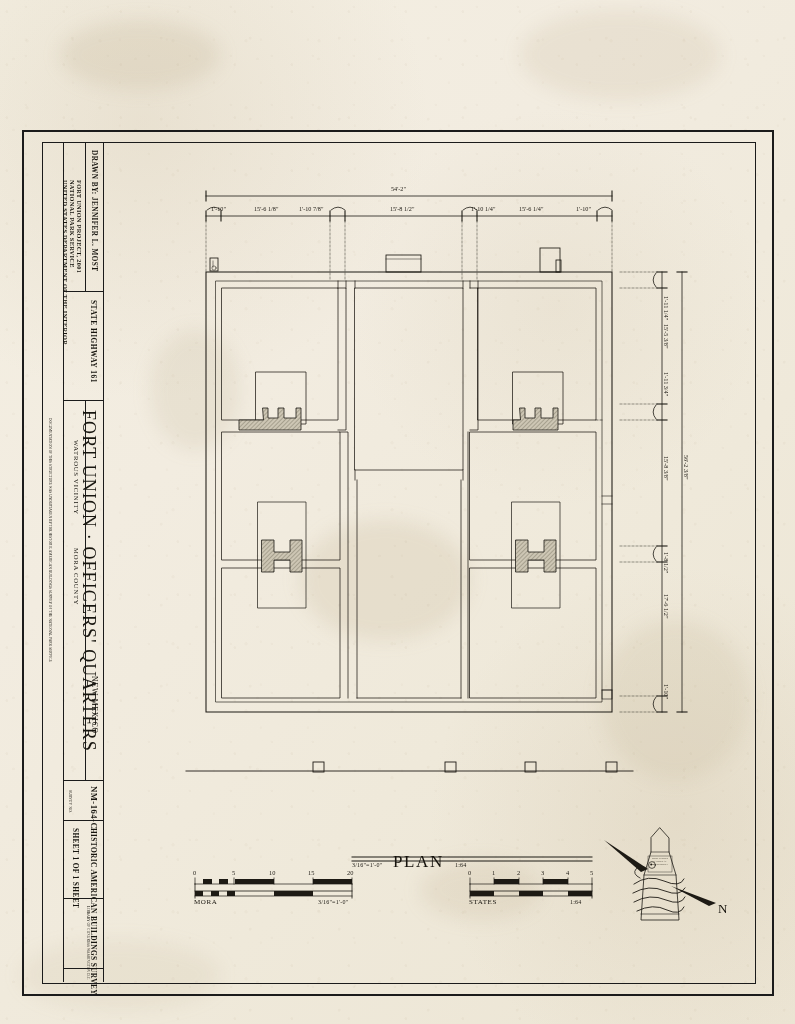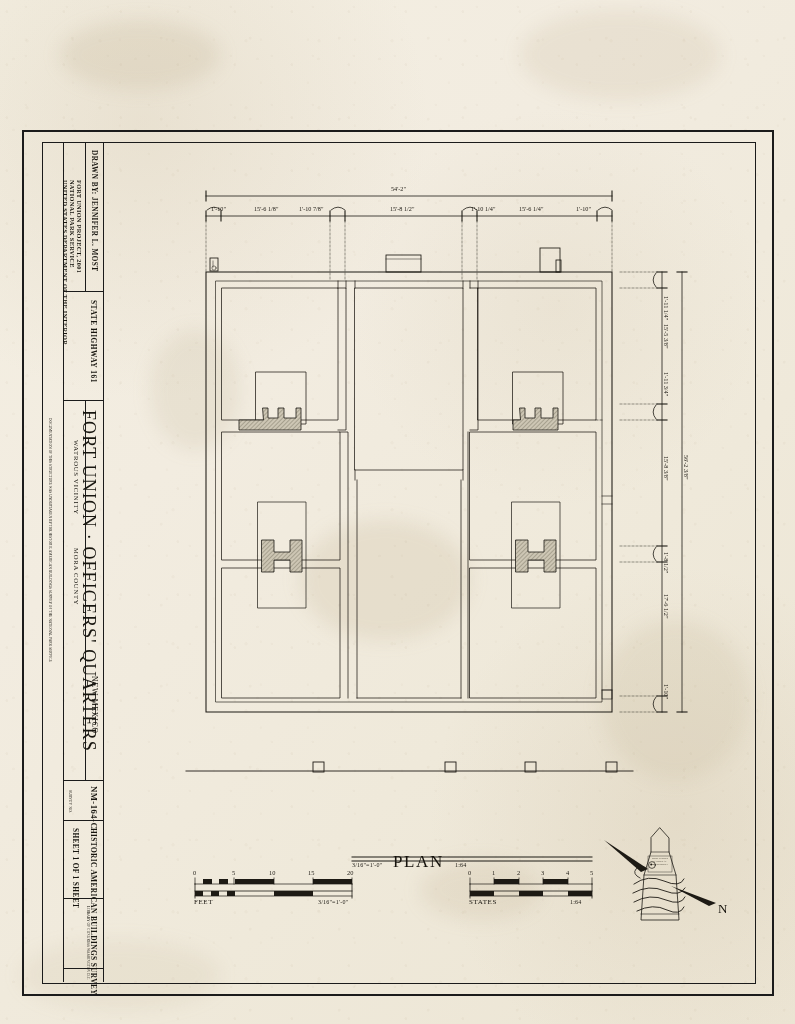--- a/index.html
+++ b/index.html
@@ -395,21 +395,21 @@
   <div class="scale-note" style="left:352px;top:862px;">3/16"=1'-0"</div>
   <div class="scale-note" style="left:455px;top:862px;">1:64</div>
 
   <div>
     <div class="scale-num" style="left:193px;top:869px;">0</div>
     <div class="scale-num" style="left:232px;top:869px;">5</div>
     <div class="scale-num" style="left:269px;top:869px;">10</div>
     <div class="scale-num" style="left:308px;top:869px;">15</div>
     <div class="scale-num" style="left:347px;top:869px;">20</div>
   </div>
-  <div class="scale-lbl" style="left:194px;top:898px;">FEET</div>
+  <div class="scale-lbl" style="left:194px;top:898px;">MORA</div>
   <div class="scale-note" style="left:318px;top:899px;">3/16"=1'-0"</div>
 
   <div>
     <div class="scale-num" style="left:468px;top:869px;">0</div>
     <div class="scale-num" style="left:492px;top:869px;">1</div>
     <div class="scale-num" style="left:517px;top:869px;">2</div>
     <div class="scale-num" style="left:541px;top:869px;">3</div>
     <div class="scale-num" style="left:566px;top:869px;">4</div>
     <div class="scale-num" style="left:590px;top:869px;">5</div>
   </div>

